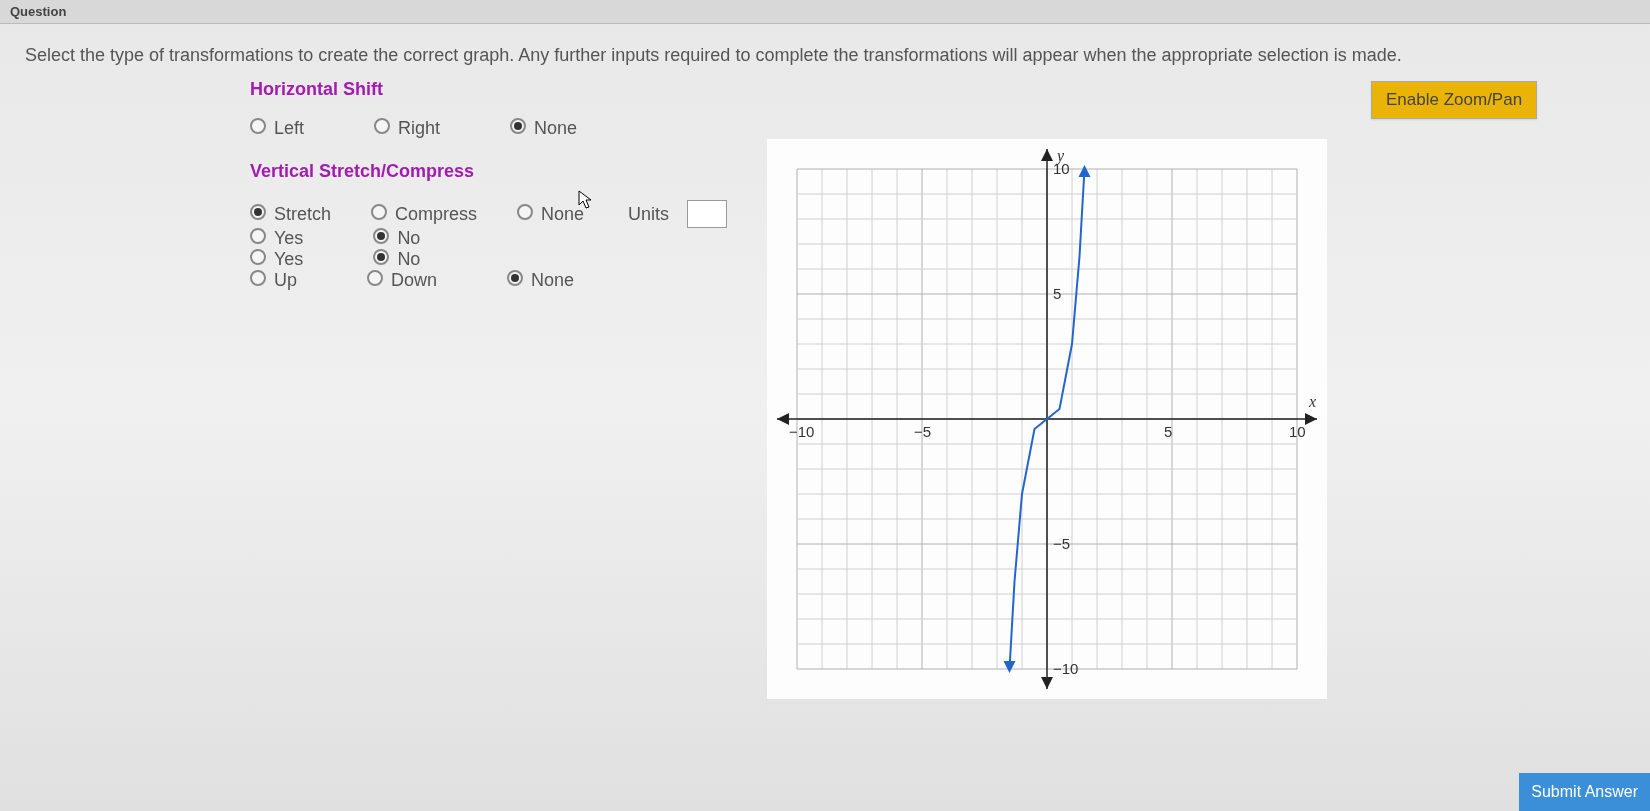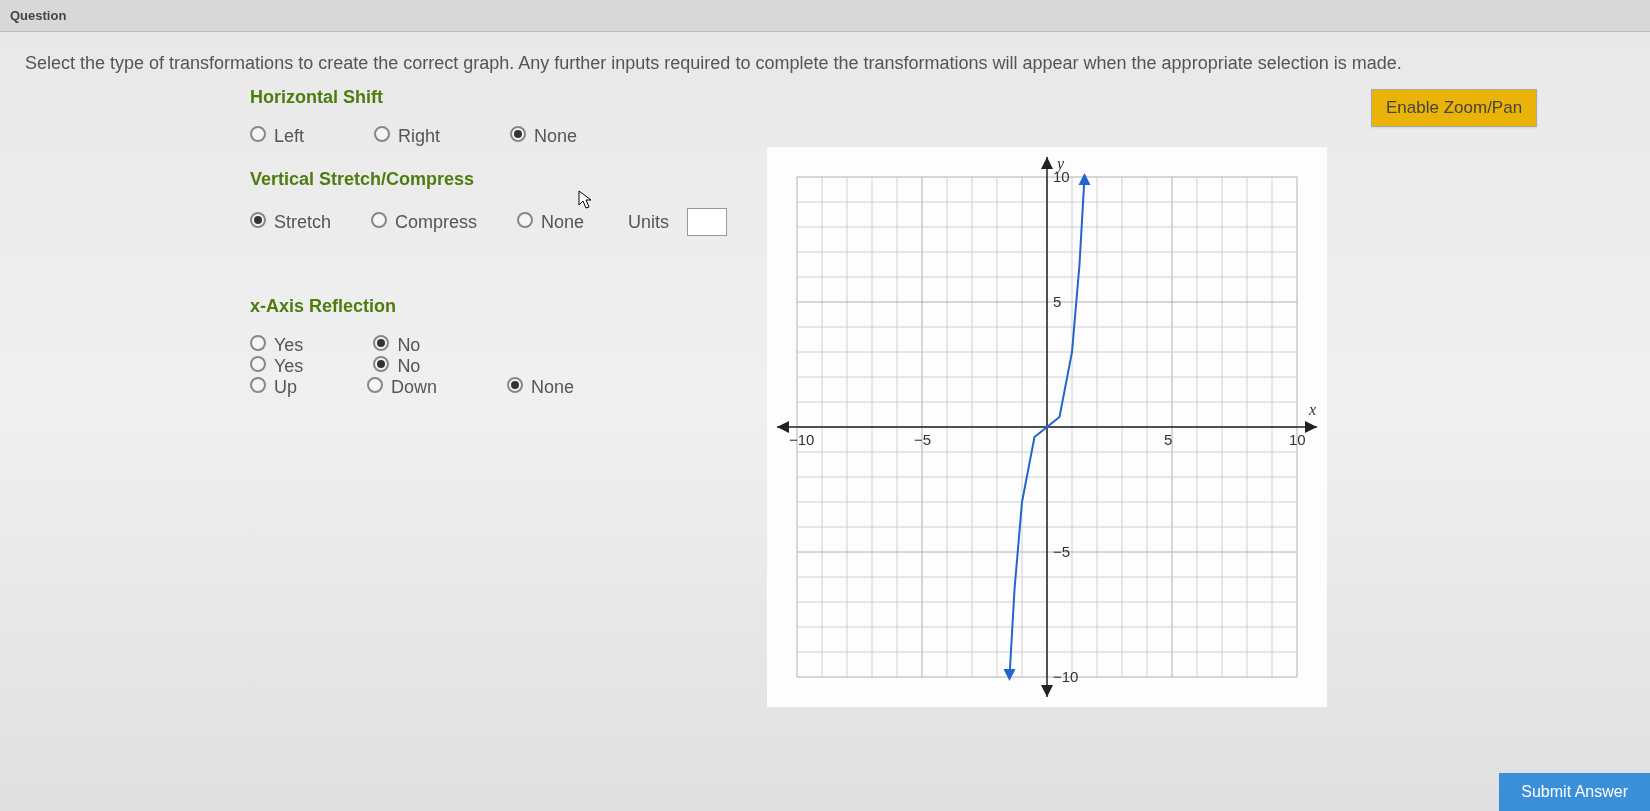--- a/index.html
+++ b/index.html
@@ -6,21 +6,21 @@
   body {
     font-family: "Segoe UI", Arial, sans-serif;
     background: linear-gradient(to bottom, #e8e8e8 0%, #f0f0f0 50%, #e0e0e0 100%);
     width: 1650px;
     height: 811px;
     overflow: hidden;
     position: relative;
     color: #333;
   }
   .top-bar {
-    height: 32px;
+    height: 24px;
     background: #d8d8d8;
     border-bottom: 1px solid #bbb;
     display: flex;
     align-items: center;
     padding: 0 10px;
     font-size: 13px;
     font-weight: bold;
     color: #444;
   }
   .instruction {
@@ -34,21 +34,21 @@
     padding: 0 25px;
     gap: 40px;
   }
   .left-col {
     flex: 0 0 560px;
     padding-left: 225px;
   }
   .group-title {
     font-weight: bold;
     font-size: 18px;
-    color: #4d7c0f;
+    color: #a21caf;
     margin-top: 22px;
     margin-bottom: 18px;
   }
   .group-title.first { margin-top: 0; }
   .radio-row {
     display: flex;
     align-items: center;
     gap: 10px;
     font-size: 18px;
     color: #555;
@@ -127,21 +127,21 @@
   .axis-label { font-size: 16px; fill: #333; font-style: italic; font-family: "Times New Roman", serif; }
   .arrowhead { fill: #222; }
   .arrowhead.blue { fill: #2266cc; }
   .submit-btn {
     position: absolute;
     right: 0;
     bottom: 0;
     background: #3a8fd8;
     color: #fff;
     border: none;
-    padding: 10px 22px;
+    padding: 10px 12px;
     font-size: 16px;
     cursor: pointer;
   }
 </style>
 </head>
 <body>
 
 <div class="top-bar">
   <span>Question</span>
 </div>
@@ -178,21 +178,20 @@
         <span>Compress</span>
       </span>
       <span class="radio-opt narrow">
         <span class="radio-circle"></span>
         <span>None</span>
       </span>
       <span class="units-label">Units</span>
       <input class="units-input" type="text" value="" style="">
     </div>
 
-    <div class="group-title" style="margin-top:60px">x-Axis Reflection</div>
     <div class="radio-row">
       <span class="radio-opt">
         <span class="radio-circle"></span>
         <span>Yes</span>
       </span>
       <span class="radio-opt">
         <span class="radio-circle selected"></span>
         <span>No</span>
       </span>
     </div>

